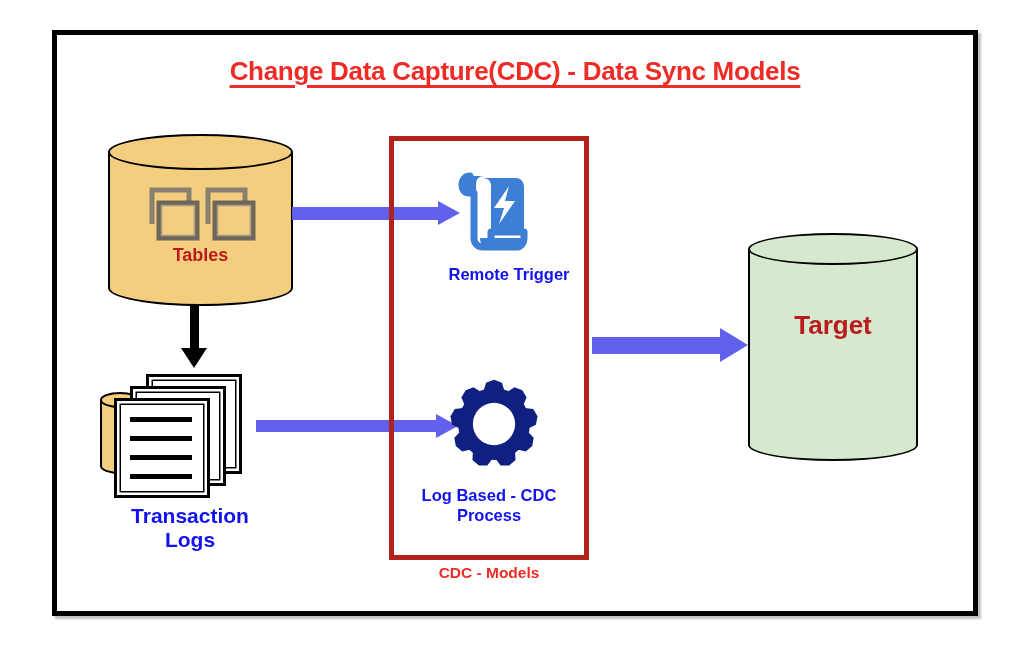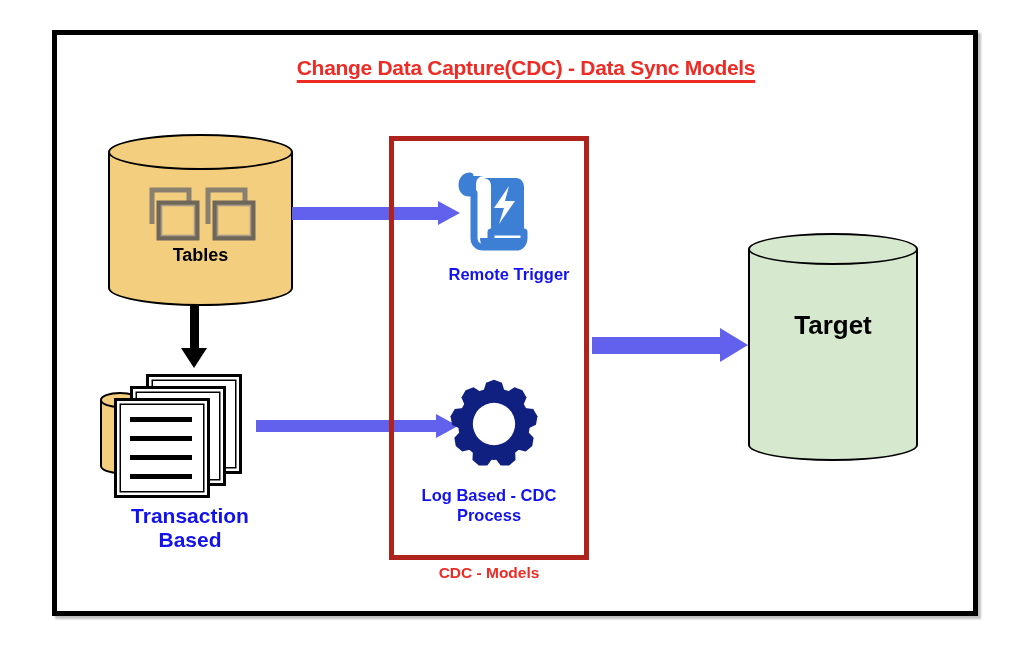--- a/index.html
+++ b/index.html
@@ -35,29 +35,28 @@
     box-shadow: 3px 3px 2px rgba(0,0,0,0.25);
   }
 
   
   .title {
     position: absolute;
     left: 52px;
     top: 56px;
     width: 926px;
     text-align: center;
-    font-size: 21px;
+    font-size: 26px;
     font-weight: bold;
     color: #EE2B24;
     letter-spacing: -0.3px;
     text-decoration: underline;
     text-decoration-thickness: 2.5px;
     text-underline-offset: 5px;
     white-space: nowrap;
-    padding-left: 11px;
   }
 
   
   .cylinder {
     position: absolute;
   }
   .cyl-body {
     position: absolute;
     left: 0;
     box-sizing: border-box;
@@ -81,21 +80,21 @@
   
   #target-cyl { left: 748px; top: 233px; width: 170px; height: 228px; }
   #target-cyl .cyl-body   { top: 16px;  width: 170px; height: 196px; background: #D6E8CD; }
   #target-cyl .cyl-top    { top: 0px;   width: 170px; height: 32px; background: #D6E8CD; }
   #target-cyl .cyl-bottom { top: 196px; width: 170px; height: 32px; background: #D6E8CD; }
 
   .cyl-label {
     position: absolute;
     width: 100%;
     text-align: center;
-    color: #000000;
+    color: #b91c1c;
     font-weight: bold;
     z-index: 6;
     line-height: 1.12;
   }
   #tables-label { top: 111px; font-size: 18px; }
   #target-label { top: 78px;  font-size: 26px; }
 
   
   .tables-icon {
     position: absolute;
@@ -289,21 +288,21 @@
     <div class="doc-page" id="doc2"></div>
     <div class="doc-page" id="doc1">
       <div class="doc-line" style="top:16px"></div>
       <div class="doc-line" style="top:35px"></div>
       <div class="doc-line" style="top:54px"></div>
       <div class="doc-line" style="top:73px"></div>
     </div>
 
     <div id="logs-label">
       <div>Transaction</div>
-      <div>Based</div>
+      <div>Logs</div>
     </div>
   </div>
 
   <div class="arrow-h" id="arrow-tables">
     <div class="arrow-shaft"></div>
     <div class="arrow-head"></div>
   </div>
 
   <div class="arrow-h" id="arrow-logs">
     <div class="arrow-shaft"></div>

